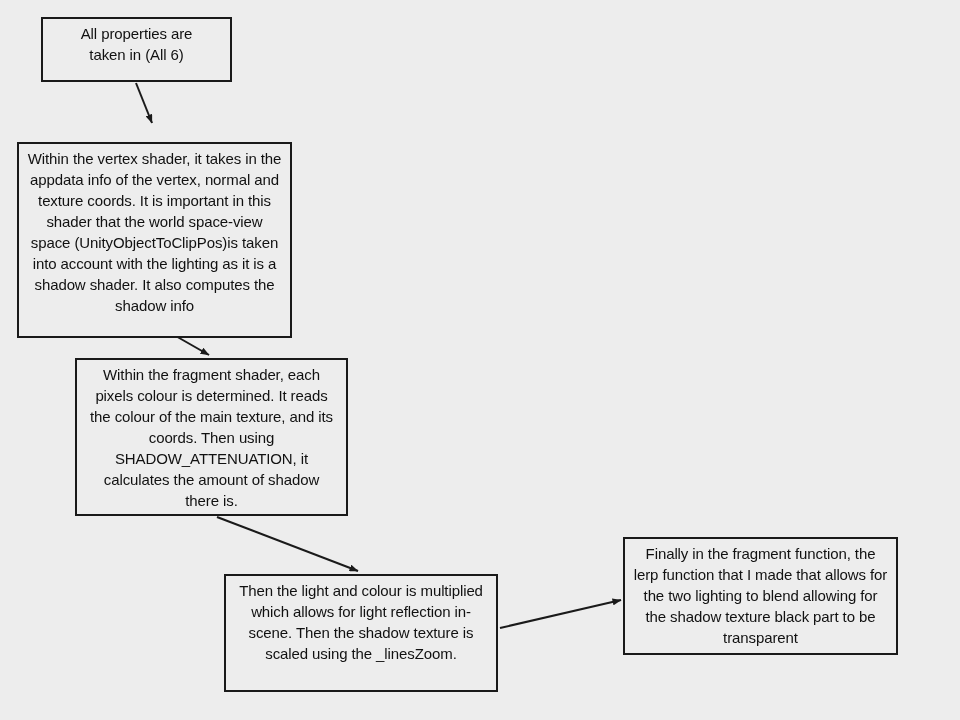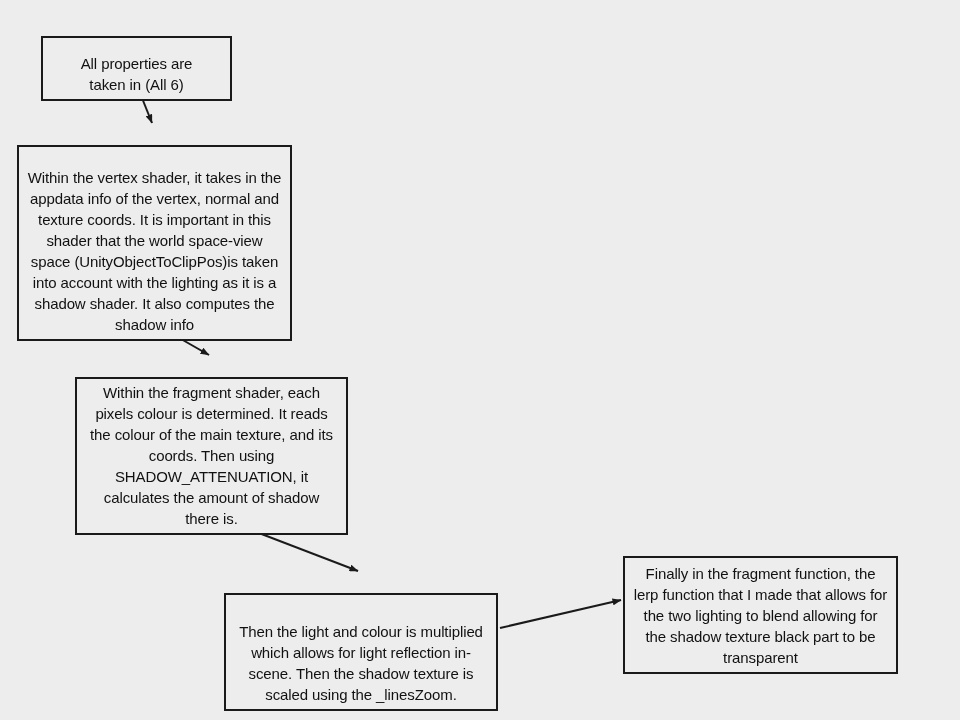--- a/index.html
+++ b/index.html
@@ -24,37 +24,36 @@
     top: 0;
     width: 960px;
     height: 720px;
   }
   .node {
     position: absolute;
     box-sizing: border-box;
     background: #ededed;
     border: 2px solid #1a1a1a;
     display: flex;
-    align-items: flex-end;
+    align-items: flex-start;
     justify-content: center;
     padding: 4px 8px;
-    margin-top: 19px;
   }
   .node-text {
     font-family: "Liberation Sans", sans-serif;
     font-size: 15px;
     line-height: 21px;
     color: #111111;
     text-align: center;
     white-space: pre-line;
     letter-spacing: -0.1px;
   }
   
   #node-properties  { left: 41px;  top: 17px;  width: 191px; height: 65px; }
-  #node-vertex      { left: 17px;  top: 126px; width: 275px; height: 196px; }
+  #node-vertex      { left: 17px;  top: 142px; width: 275px; height: 196px; }
   #node-fragment    { left: 75px;  top: 358px; width: 273px; height: 158px; }
   #node-light       { left: 224px; top: 574px; width: 274px; height: 118px; }
   #node-lerp        { left: 623px; top: 537px; width: 275px; height: 118px; }
 </style>
 </head>
 <body>
 
 <div id="canvas">
 
   <svg id="connectors" viewBox="0 0 960 720" xmlns="http://www.w3.org/2000/svg">

